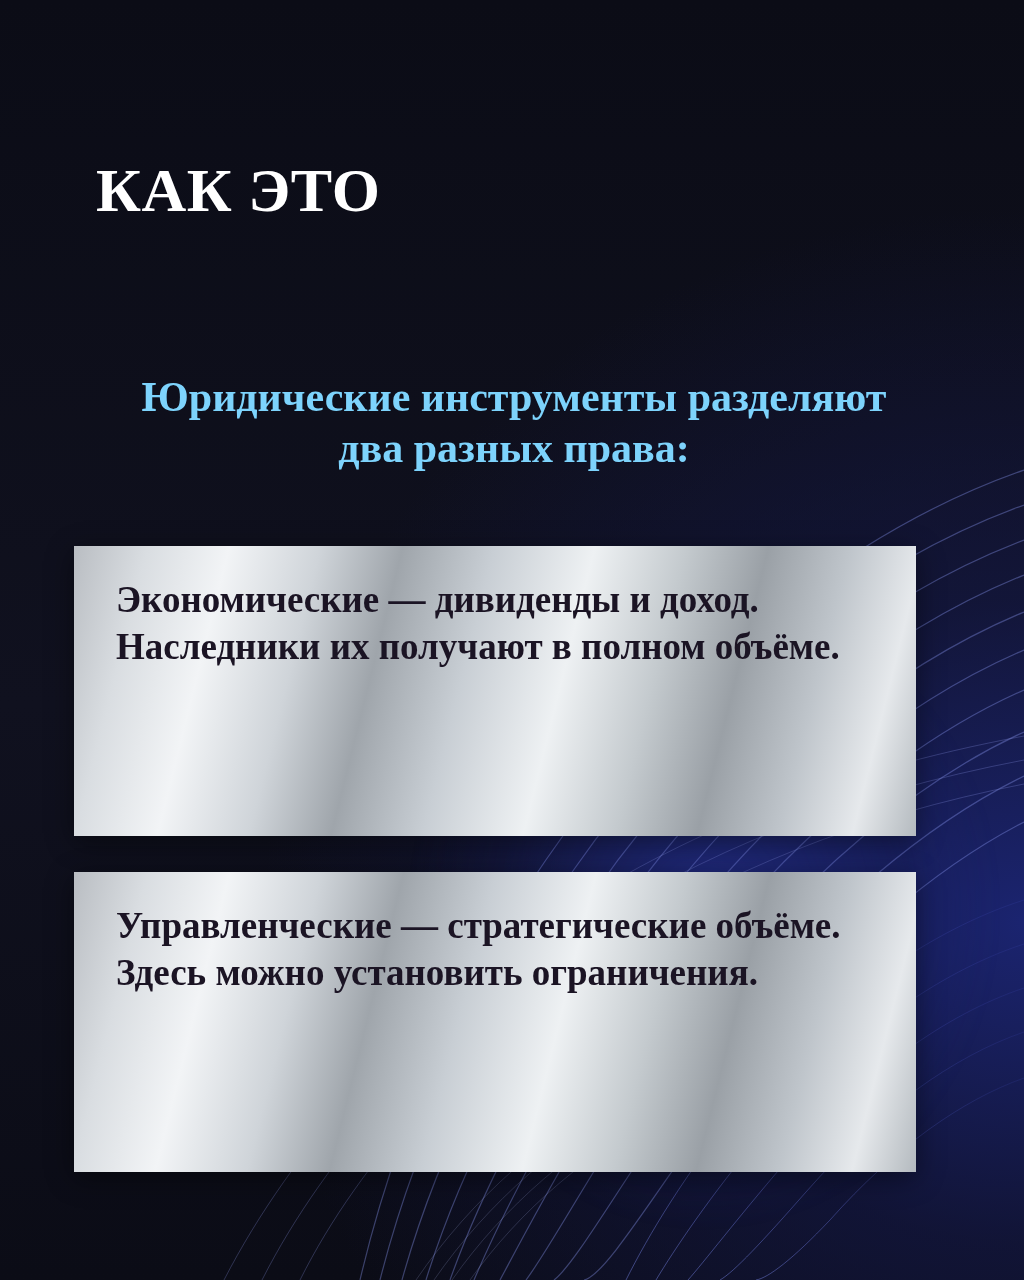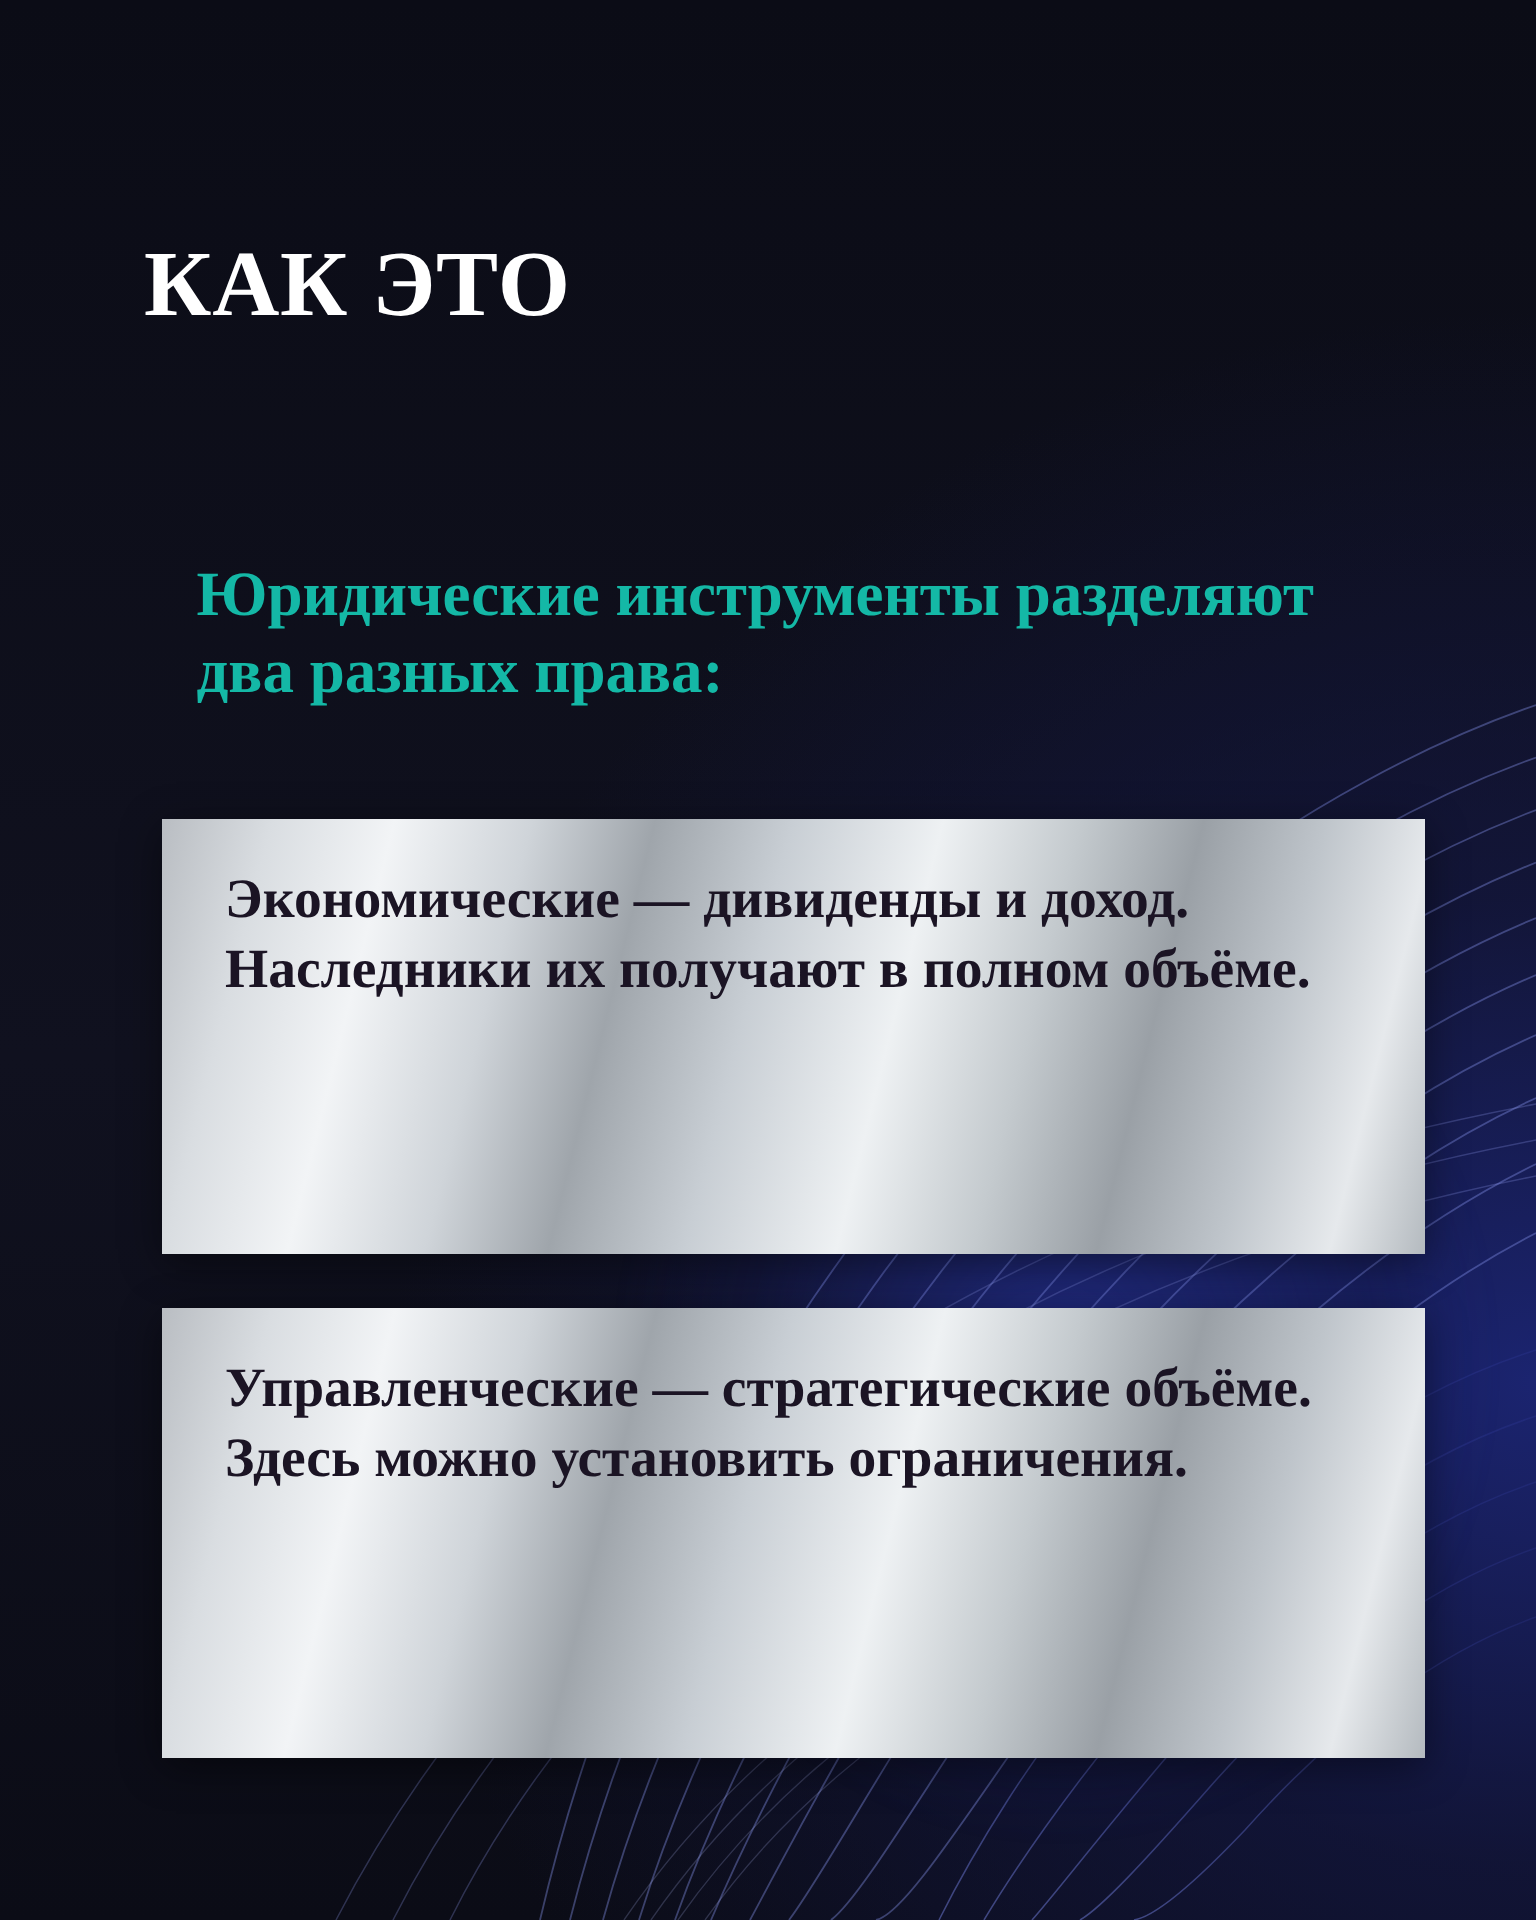--- a/index.html
+++ b/index.html
@@ -52,33 +52,34 @@
     font-weight: 800;
     letter-spacing: 0.5px;
     text-transform: uppercase;
     font-stretch: condensed;
   }
   .headline .l2 { display: block; }
 
   
   .lead {
     position: absolute;
-    left: 131px;
+    left: 119px;
     top: 330px;
     width: 790px;
-    color: #14b8a6;
+    color: #7dd3fc;
     font-size: 42px;
     line-height: 1.22;
     font-weight: 700;
+    text-align: center;
   }
 
   
   .card {
     position: absolute;
-    left: 108px;
+    left: 74px;
     width: 842px;
     box-sizing: border-box;
     padding: 30px 36px 34px 42px;
     color: #1b1424;
     font-size: 37px;
     line-height: 1.28;
     font-weight: 700;
     background:
       linear-gradient(104deg,
         #b9bdc2 0%,

